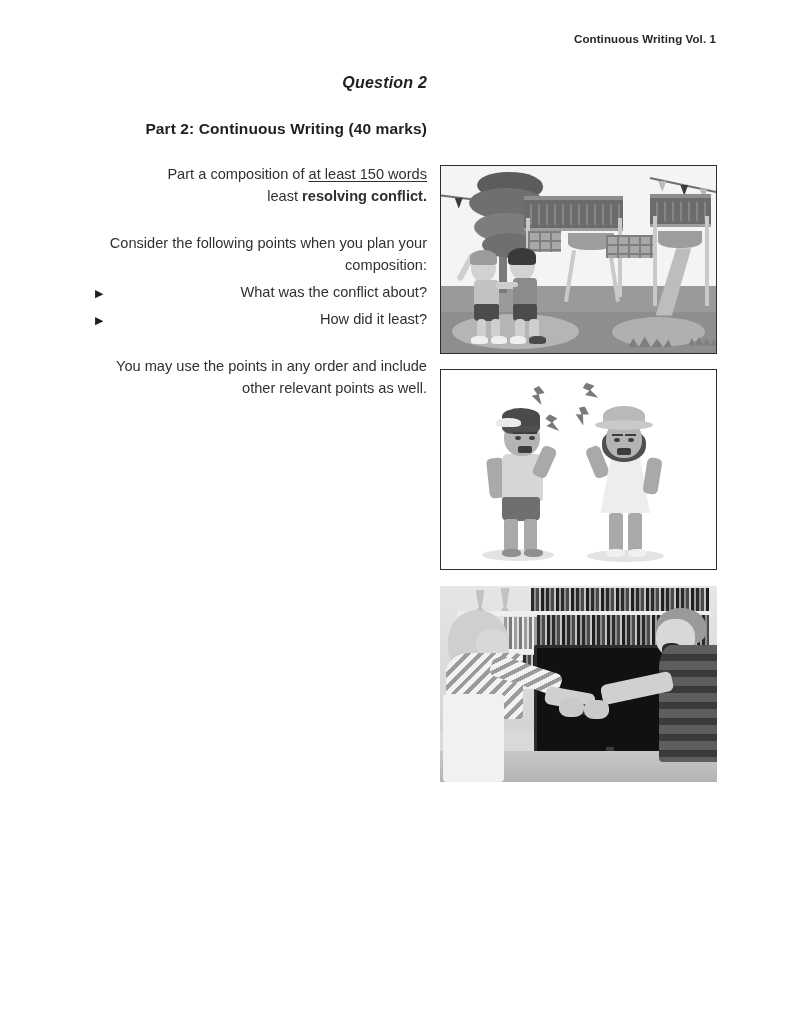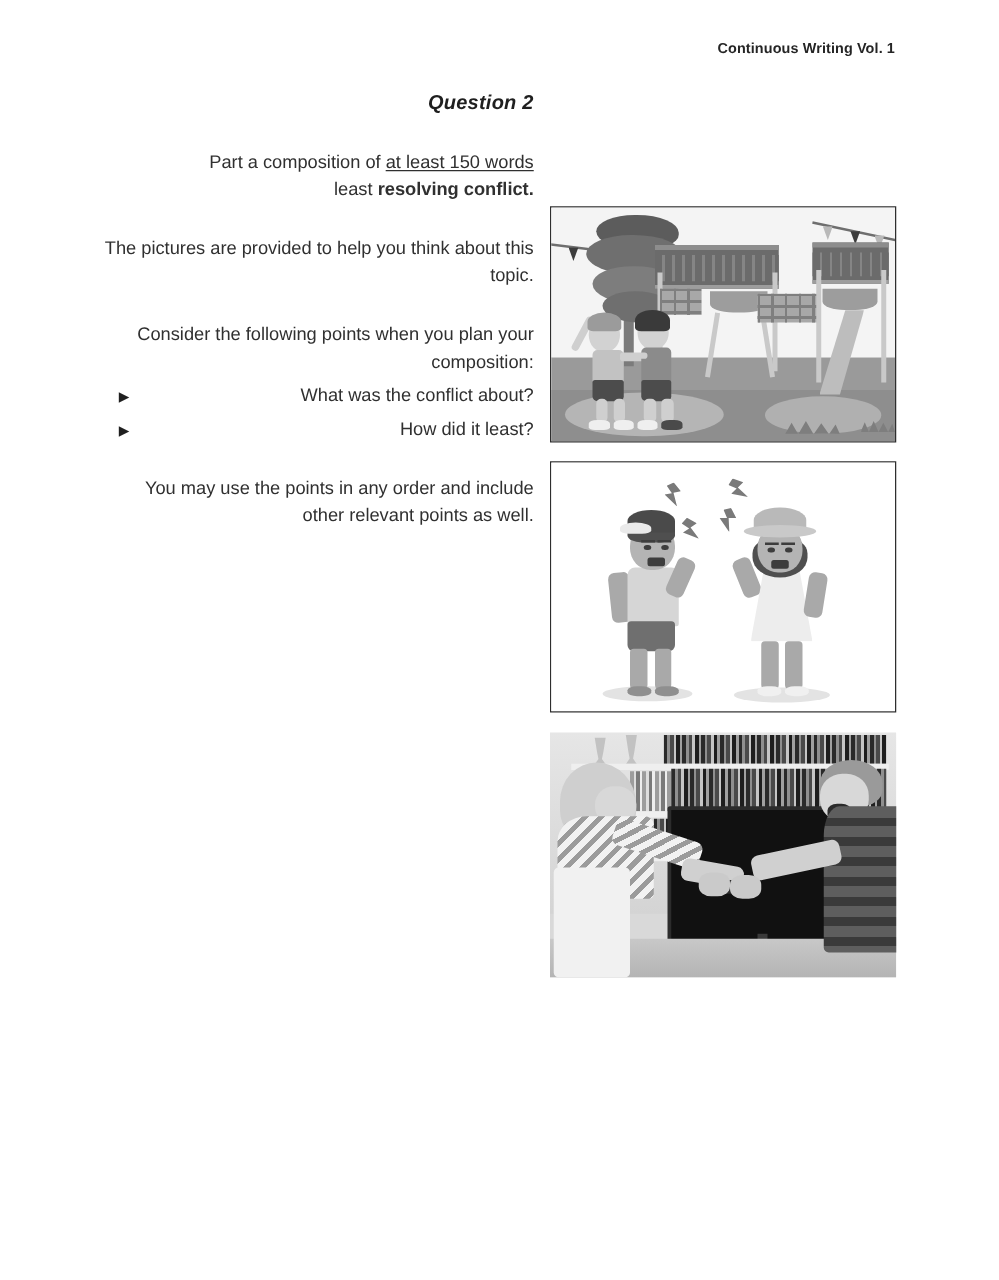--- a/index.html
+++ b/index.html
@@ -318,26 +318,26 @@
 </style>
 </head>
 <body>
 
 <div class="page-header">Continuous Writing Vol. 1</div>
 
 <div class="text-col">
 
   <h1 class="question-title">Question 2</h1>
 
+  <h2 class="part-title">Part 2: Continuous Writing (40 marks)</h2>
 
   <p class="para">
     <span>Part a composition of </span><span class="u-underline">at least 150 words </span><br><span>least </span><span class="b-bold">resolving conflict.</span>
   </p>
 
-  <p class="para">The pictures are provided to help you think about this topic.</p>
 
 
   <p class="para tight">Consider the following points when you plan your composition:</p>
 
   <ul class="bullets">
     <li>
       <span class="bullet-marker">▶</span>
       <span>What was the conflict about?</span>
     </li>
     <li>

